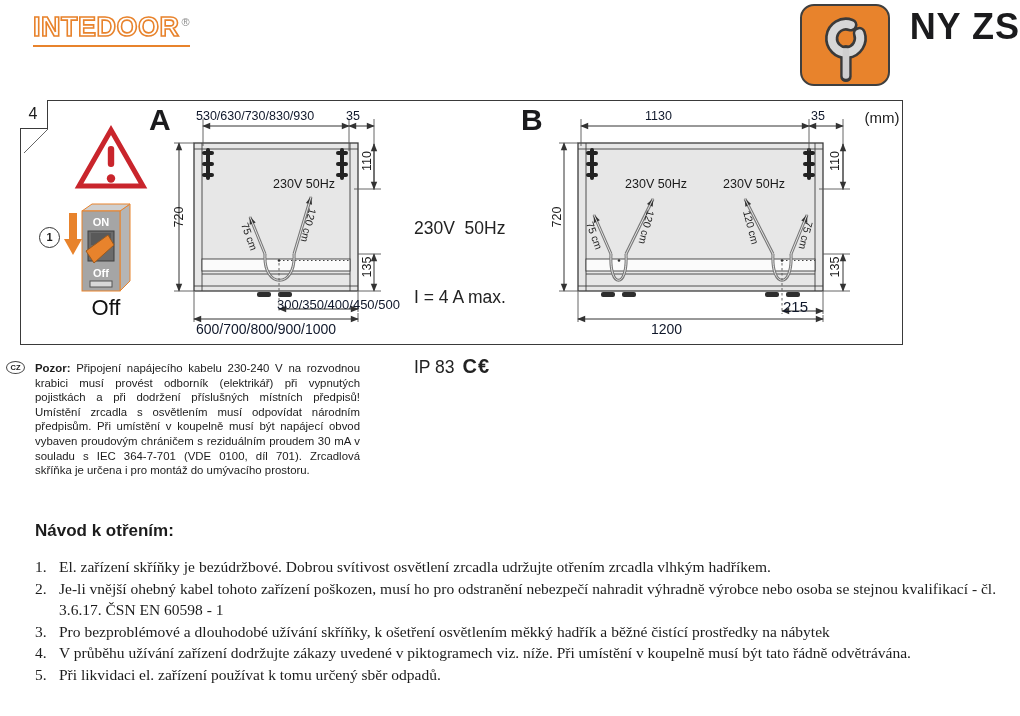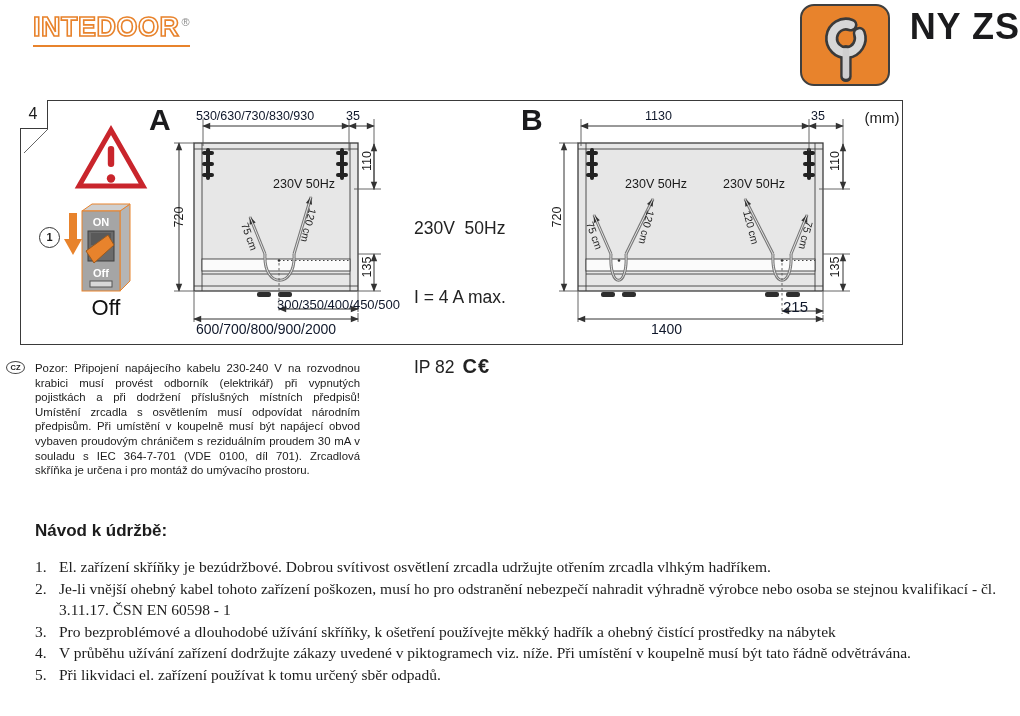--- a/index.html
+++ b/index.html
@@ -46,21 +46,21 @@
   .dashed{ stroke:#555; stroke-width:.9; stroke-dasharray:2.5,2.5; }
   .dotted{ stroke:#444; stroke-width:1; stroke-dasharray:1.5,2.5; }
   .cable{ stroke:#767676; stroke-width:3; fill:none; }
   .cablehi{ stroke:#e3e3e3; stroke-width:1; fill:none; }
 
   
   #warning{ left:8px; top:361px; width:352px; font-size:11.4px; line-height:14.6px;
             text-align:justify; padding-left:27px; box-sizing:border-box; }
   #czmark{ left:6px; top:361px; width:17px; height:11px; border:1px solid #444; border-radius:50%;
            font-size:7.5px; font-weight:bold; text-align:center; line-height:11px; }
-  #warning b{ font-weight:normal; }
+  #warning b{ font-weight:bold; }
 
   
   #mhead{ left:35px; top:521px; font-size:17px; font-weight:bold; }
   #mlist{ left:35px; top:556px; width:983px; font-size:15.5px; line-height:21.5px;
           margin:0; padding:0; list-style:none; counter-reset:li; }
   #mlist li{ counter-increment:li; position:relative; padding-left:24px;font-family:Liberation Serif, serif; }
   #mlist li::before{ content:counter(li) "."; position:absolute; left:0; }
 </style>
 </head>
 <body>
@@ -164,26 +164,26 @@
     </svg>
     <div class="dimlabel" style="left:175px;top:8px;width:160px">530/630/730/830/930</div>
     <div class="dimlabel" style="left:325px;top:8px;width:30px">35</div>
     <div class="vlab" style="left:138px;top:109px">720</div>
     <div class="vlab" style="left:326px;top:53px">110</div>
     <div class="vlab" style="left:326px;top:159px">135</div>
     <div class="powerlab" style="left:238px;top:76px">230V 50Hz</div>
     <div class="clab" style="left:212px;top:133px;width:36px;transform:rotate(70deg)">75 cm</div>
     <div class="clab" style="left:267px;top:121px;width:40px;transform:rotate(105deg)">120 cm</div>
     <div class="dimlabel" style="left:256px;top:196px;width:84px;font-size:13px">300/350/400/450/500</div>
-    <div class="dimlabel" style="left:175px;top:220px;width:160px;font-size:14px">600/700/800/900/2000</div>
+    <div class="dimlabel" style="left:175px;top:220px;width:160px;font-size:14px">600/700/800/900/1000</div>
 
     <div class="abs" id="specs">
       <div>230V  50Hz</div>
       <div>I = 4 A max.</div>
-      <div><span>IP 82</span><span class="ce">C€</span></div>
+      <div><span>IP 83</span><span class="ce">C€</span></div>
     </div>
 
     <div class="abs diagletter" style="left:500px;top:2px">B</div>
     <svg class="abs" style="left:535px;top:5px" width="330" height="240">
       <rect x="22" y="37" width="245" height="148" fill="#e7e7e7" stroke="#3c3c3c" stroke-width="1.3"></rect>
       <line x1="30" y1="37" x2="30" y2="185" class="thin"></line>
       <line x1="259" y1="37" x2="259" y2="185" class="thin"></line>
       <line x1="22" y1="43" x2="267" y2="43" class="thin"></line>
       <use href="#hinge" x="36" y="58"></use>
       <use href="#hinge" x="253" y="58"></use>
@@ -234,30 +234,30 @@
     <div class="vlab" style="left:516px;top:109px">720</div>
     <div class="vlab" style="left:794px;top:53px">110</div>
     <div class="vlab" style="left:794px;top:159px">135</div>
     <div class="powerlab" style="left:590px;top:76px">230V 50Hz</div>
     <div class="powerlab" style="left:688px;top:76px">230V 50Hz</div>
     <div class="clab" style="left:557px;top:132px;width:36px;transform:rotate(70deg)">75 cm</div>
     <div class="clab" style="left:605px;top:123px;width:40px;transform:rotate(105deg)">120 cm</div>
     <div class="clab" style="left:711px;top:123px;width:40px;transform:rotate(75deg)">120 cm</div>
     <div class="clab" style="left:766px;top:132px;width:36px;transform:rotate(105deg)">75 cm</div>
     <div class="dimlabel" style="left:762px;top:197px;width:40px;font-size:15px">215</div>
-    <div class="dimlabel" style="left:630px;top:220px;width:100px;font-size:14px">1400</div>
+    <div class="dimlabel" style="left:630px;top:220px;width:100px;font-size:14px">1200</div>
 
     <div class="abs" id="units">(mm)</div>
   </div>
 
   <div class="abs" id="czmark">CZ</div>
   <div class="abs" id="warning"><b>Pozor:</b><span> Připojení napájecího kabelu 230-240 V na rozvodnou krabici musí provést odborník (elektrikář) při vypnutých pojistkách a při dodržení příslušných místních předpisů! Umístění zrcadla s osvětlením musí odpovídat národním předpisům. Při umístění v koupelně musí být napájecí obvod vybaven proudovým chráničem s reziduálním proudem 30 mA v souladu s IEC 364-7-701 (VDE 0100, díl 701). Zrcadlová skříňka je určena i pro montáž do umývacího prostoru.</span></div>
 
-  <div class="abs" id="mhead">Návod k údržbě:</div>
+  <div class="abs" id="mhead">Návod k otřením:</div>
   <ol class="abs" id="mlist">
     <li>El. zařízení skříňky je bezúdržbové. Dobrou svítivost osvětlení zrcadla udržujte otřením zrcadla vlhkým hadříkem.</li>
-    <li>Je-li vnější ohebný kabel tohoto zařízení poškozen, musí ho pro odstranění nebezpečí nahradit výhradně výrobce nebo osoba se stejnou kvalifikací - čl. 3.11.17. ČSN EN 60598 - 1</li>
-    <li>Pro bezproblémové a dlouhodobé užívání skříňky, k ošetření používejte měkký hadřík a ohebný čistící prostředky na nábytek</li>
+    <li>Je-li vnější ohebný kabel tohoto zařízení poškozen, musí ho pro odstranění nebezpečí nahradit výhradně výrobce nebo osoba se stejnou kvalifikací - čl. 3.6.17. ČSN EN 60598 - 1</li>
+    <li>Pro bezproblémové a dlouhodobé užívání skříňky, k ošetření osvětlením měkký hadřík a běžné čistící prostředky na nábytek</li>
     <li>V průběhu užívání zařízení dodržujte zákazy uvedené v piktogramech viz. níže. Při umístění v koupelně musí být tato řádně odvětrávána.</li>
     <li>Při likvidaci el. zařízení používat k tomu určený sběr odpadů.</li>
   </ol>
 
 </div>
 
 </body></html>

